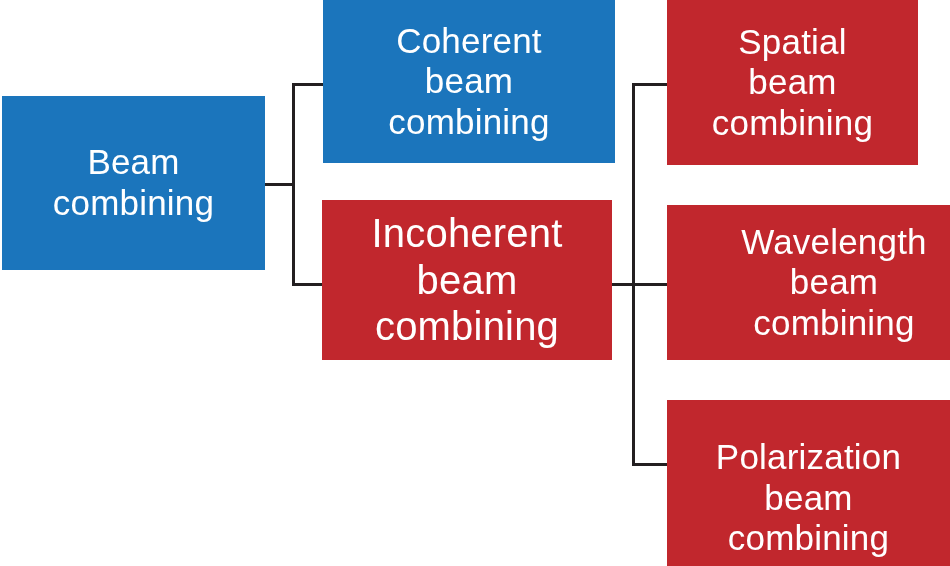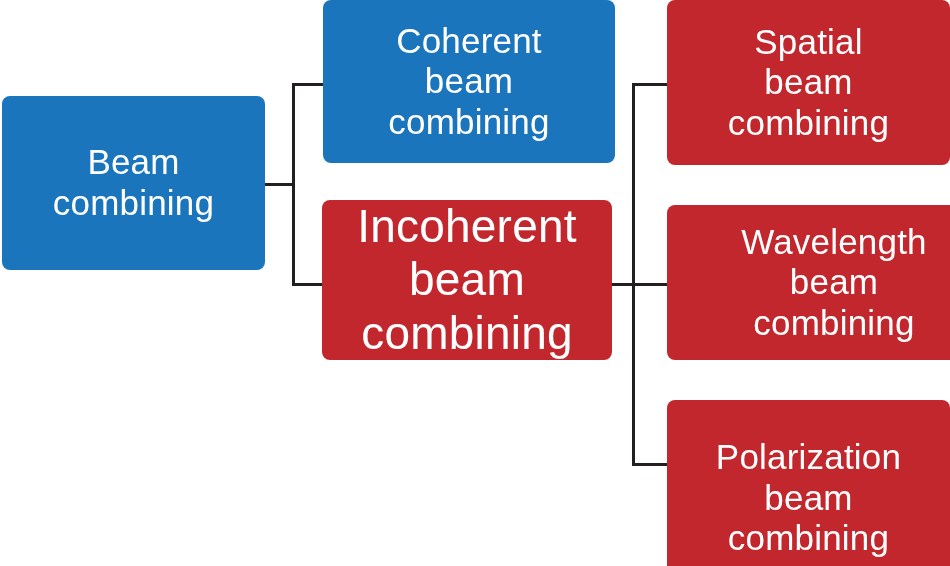--- a/index.html
+++ b/index.html
@@ -21,30 +21,29 @@
     align-items: center;
     justify-content: center;
     box-sizing: border-box;
     color: #ffffff;
     text-align: center;
     line-height: 1.16;
     letter-spacing: 0.2px;
     font-weight: 400;
     padding: 4px 8px;
     white-space: pre-line;
-    border-radius: 8px;
   }
   .node.blue { background: #1b75bc; }
   .node.red  { background: #c1272d; }
 
   
   #node-root        { left: 2px;   top: 96px;  width: 263px; height: 174px; font-size: 35px; }
   #node-coherent    { left: 323px; top: 0px;   width: 292px; height: 163px; font-size: 35px; }
-  #node-incoherent  { left: 322px; top: 200px; width: 290px; height: 160px; font-size: 46px; }
-  #node-spatial     { left: 667px; top: 0px;   width: 283px; height: 165px; font-size: 35px; }
+  #node-incoherent  { left: 322px; top: 200px; width: 290px; height: 160px; font-size: 40px; }
+  #node-spatial     { left: 667px; top: 0px;   width: 251px; height: 165px; font-size: 35px; }
   #node-wavelength  { left: 667px; top: 205px; width: 334px; height: 155px; font-size: 35px; }
   #node-polarization{ left: 667px; top: 400px; width: 283px; height: 196px; font-size: 35px; }
 
   
   .conn {
     position: absolute;
     background: #231f20;
   }
   .conn.h { height: 3px; }
   .conn.v { width: 3px; }

